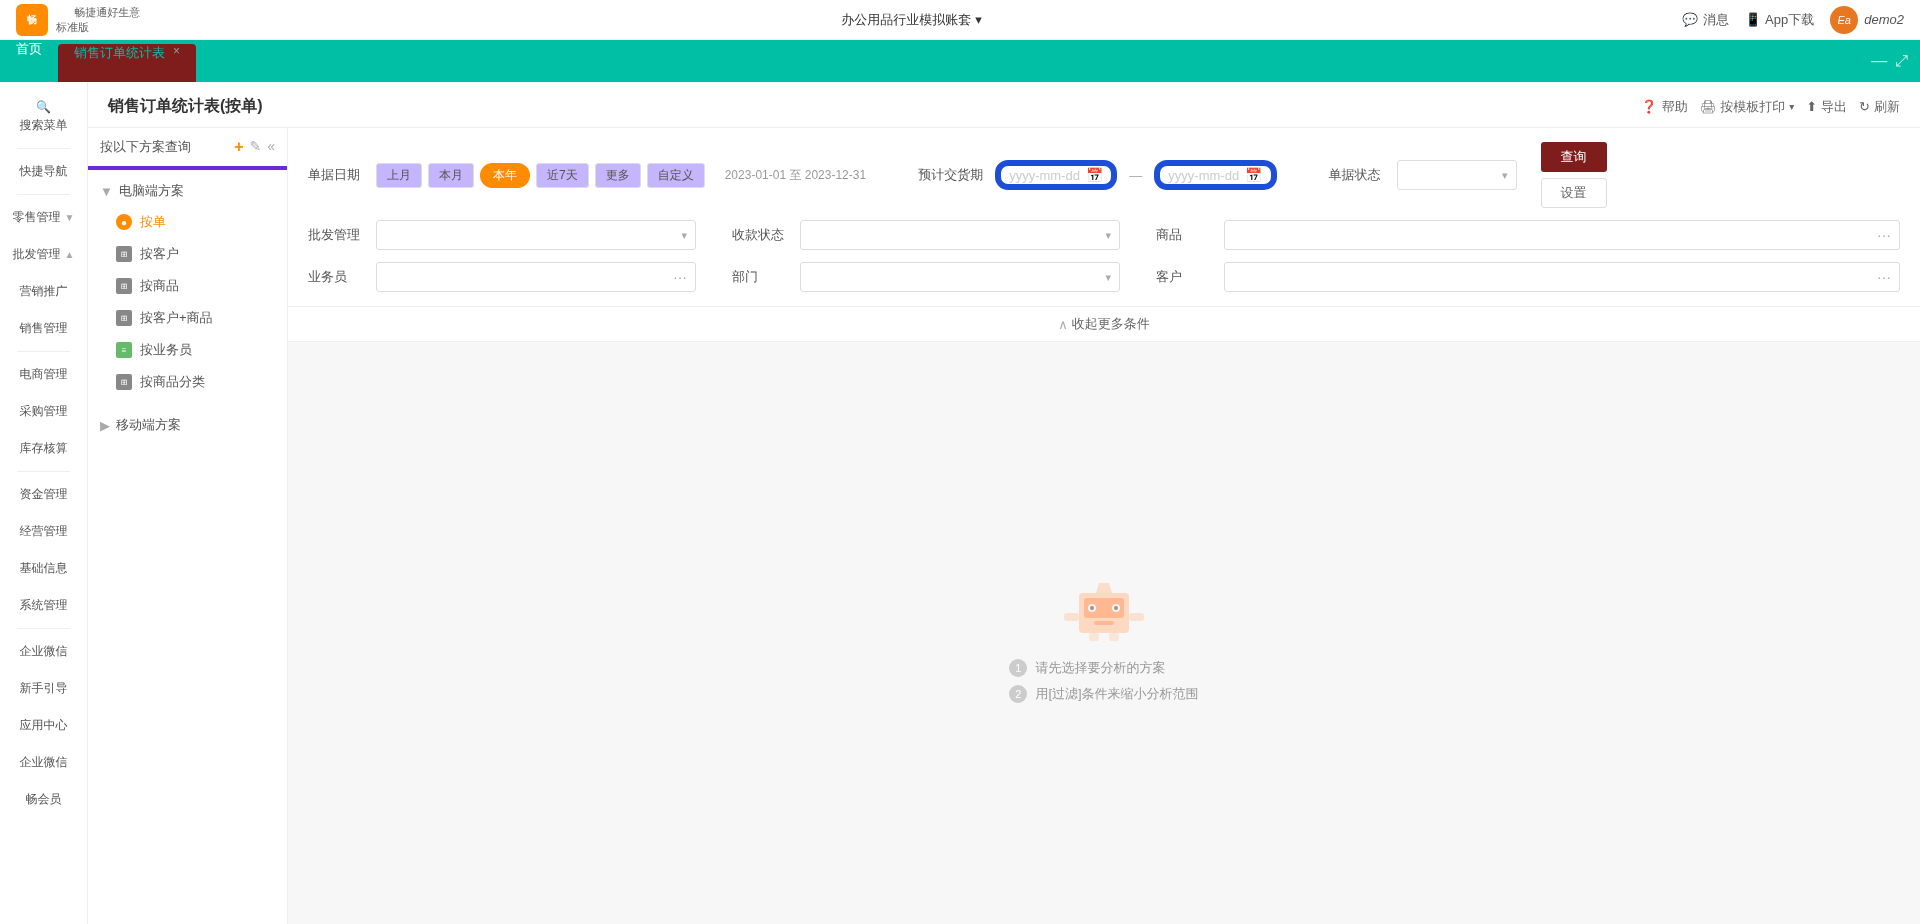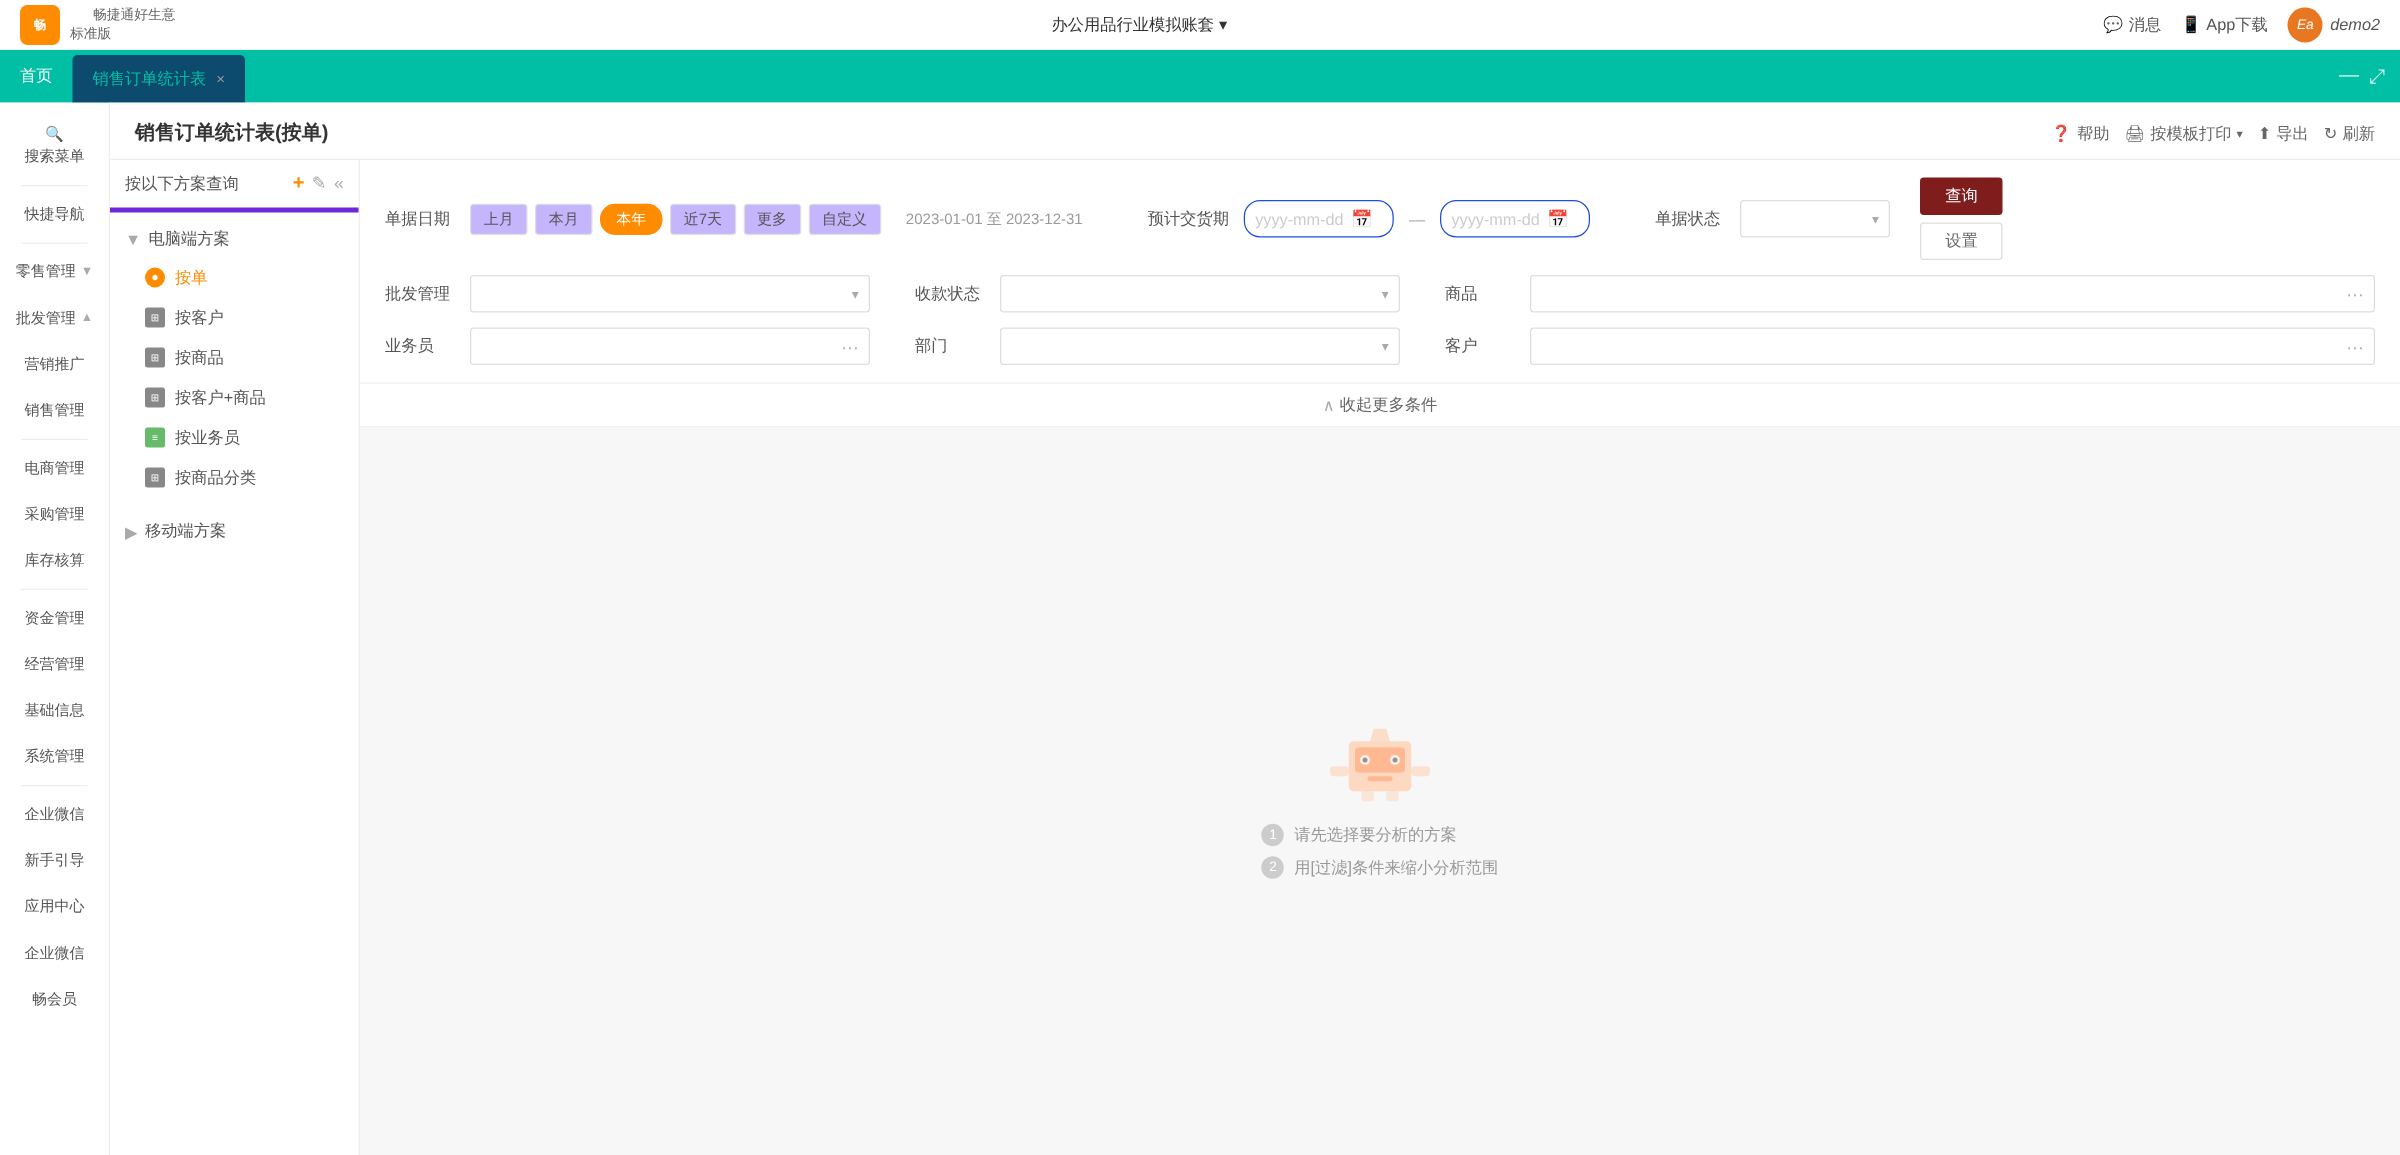--- a/index.html
+++ b/index.html
@@ -10,23 +10,23 @@
     .top-bar-left { display: flex; align-items: center; gap: 8px; }
     .logo { width: 32px; height: 32px; background: #ff8c00; border-radius: 6px; display: flex; align-items: center; justify-content: center; color: white; font-size: 10px; font-weight: bold; flex-shrink: 0; }
     .app-name { font-size: 11px; color: #666; white-space: nowrap; }
     .top-bar-center { display: flex; align-items: center; gap: 4px; font-size: 13px; color: #333; cursor: pointer; }
     .top-bar-right { display: flex; align-items: center; gap: 16px; font-size: 13px; color: #555; }
     .top-bar-right span { cursor: pointer; display: flex; align-items: center; gap: 4px; }
     .avatar { width: 28px; height: 28px; background: #e87722; border-radius: 50%; display: flex; align-items: center; justify-content: center; color: white; font-size: 11px; }
 
     
     .tab-bar { height: 42px; background: #00bfa5; display: flex; align-items: center; padding: 0 0; flex-shrink: 0; }
-    .tab-item { height: 42px; display: flex; align-items: center; padding: 0 16px; color: rgba(255,255,255,0.85); font-size: 13px; cursor: pointer; white-space: nowrap; }
+    .tab-item { height: 42px; display: flex; align-items: flex-start; padding: 0 16px; color: rgba(255,255,255,0.85); font-size: 13px; cursor: pointer; white-space: nowrap; }
     .tab-item.home { color: white; }
-    .tab-item.active { background: #0c4a6e; color: #00bfa5; font-weight: 500; border-radius: 4px 4px 0 0; margin-top: 4px; height: 38px; }
+    .tab-item.active { background: #7f1d1d; color: #00bfa5; font-weight: 500; border-radius: 4px 4px 0 0; margin-top: 4px; height: 38px; }
     .tab-close { margin-left: 8px; font-size: 12px; color: #999; cursor: pointer; }
     .tab-bar-actions { margin-left: auto; display: flex; align-items: center; gap: 8px; padding-right: 12px; }
     .tab-bar-actions span { color: white; cursor: pointer; font-size: 16px; opacity: 0.8; }
 
     
     .main-layout { display: flex; flex: 1; overflow: hidden; }
 
     
     .sidebar { width: 88px; background: white; border-right: 1px solid #eee; display: flex; flex-direction: column; align-items: center; padding-top: 8px; flex-shrink: 0; overflow-y: auto; }
     .sidebar-item { width: 100%; padding: 10px 4px; text-align: center; cursor: pointer; font-size: 12px; color: #555; display: flex; flex-direction: column; align-items: center; gap: 3px; }
@@ -48,21 +48,21 @@
     .filter-panel { background: white; padding: 14px 20px; border-bottom: 1px solid #eee; flex-shrink: 0; }
     .filter-row { display: flex; align-items: center; gap: 12px; margin-bottom: 12px; }
     .filter-row:last-child { margin-bottom: 0; }
     .filter-label { font-size: 13px; color: #555; white-space: nowrap; min-width: 56px; }
     .date-group { display: flex; align-items: center; gap: 6px; flex-wrap: wrap; }
     .date-btn { padding: 3px 10px; border: 1px solid #ddd; border-radius: 3px; font-size: 12px; cursor: pointer; color: #555; background: #c4b5fd; }
     .date-btn.active { background: #ff8c00; color: white; border-color: #ff8c00; border-radius: 12px; padding: 3px 12px; }
     .date-range-text { font-size: 12px; color: #999; }
     .filter-select { flex: 1; height: 30px; border: 1px solid #ddd; border-radius: 3px; padding: 0 8px; font-size: 13px; color: #333; background: white; display: flex; align-items: center; justify-content: space-between; cursor: pointer; }
     .filter-select .chevron { color: #aaa; font-size: 11px; }
-    .date-input { height: 30px; border: 1px solid #1d4ed8; border-radius: 13px; padding: 0 8px; font-size: 13px; color: #ccc; background: white; display: flex; align-items: center; gap: 6px; min-width: 120px; }
+    .date-input { height: 30px; border: 6px solid #1d4ed8; border-radius: 13px; padding: 0 8px; font-size: 13px; color: #ccc; background: white; display: flex; align-items: center; gap: 6px; min-width: 120px; }
     .date-input .cal-icon { color: #ff8c00; font-size: 14px; }
     .dash { color: #aaa; }
     .more-dots { color: #aaa; font-size: 14px; cursor: pointer; margin-left: 4px; }
     .collapse-bar { text-align: center; padding: 8px; background: white; border-bottom: 1px solid #eee; cursor: pointer; color: #666; font-size: 13px; flex-shrink: 0; }
     .collapse-bar span { display: flex; align-items: center; justify-content: center; gap: 4px; }
 
     
     .side-panel-wrapper { display: flex; flex: 1; overflow: hidden; }
     .scheme-panel { width: 200px; background: white; border-right: 1px solid #eee; flex-shrink: 0; overflow-y: auto; }
     .scheme-panel-header { display: flex; align-items: center; justify-content: space-between; padding: 10px 12px; border-bottom: 4px solid #6d28d9; }

